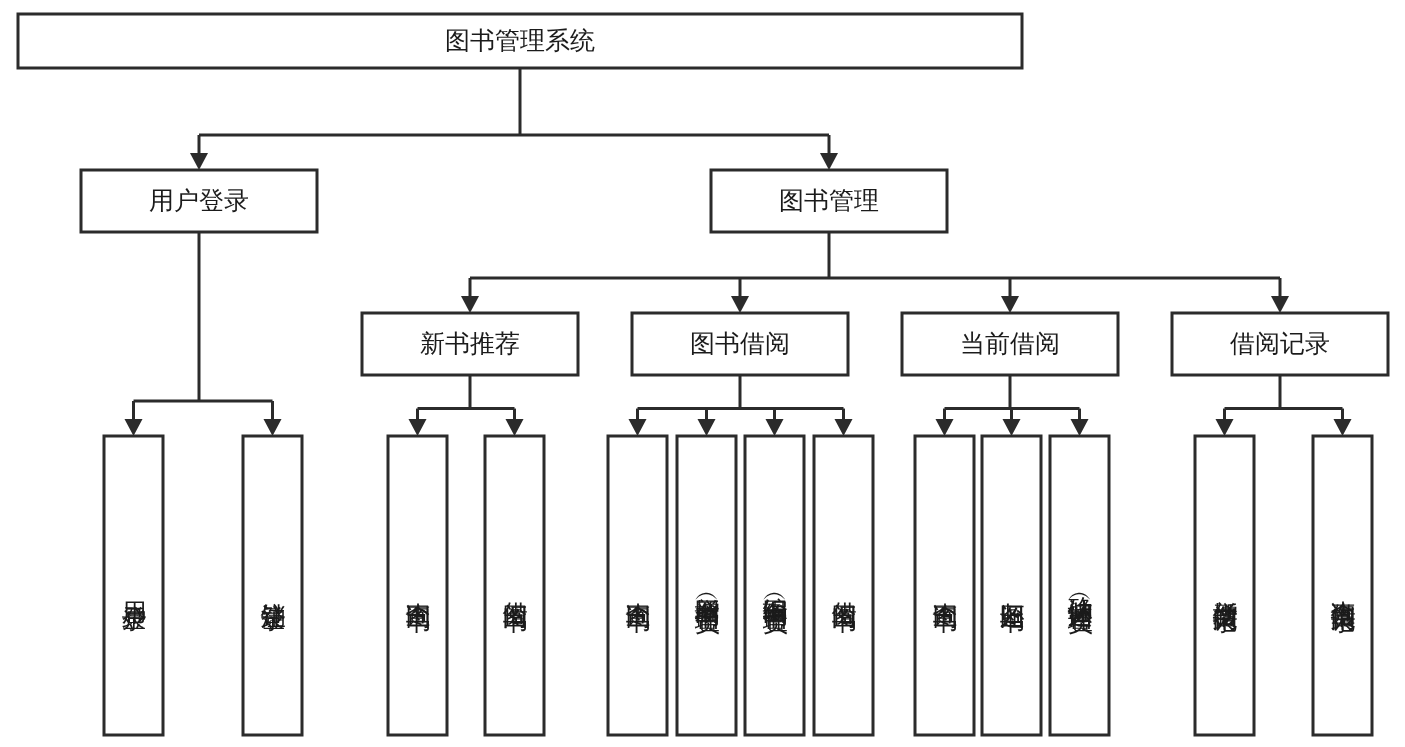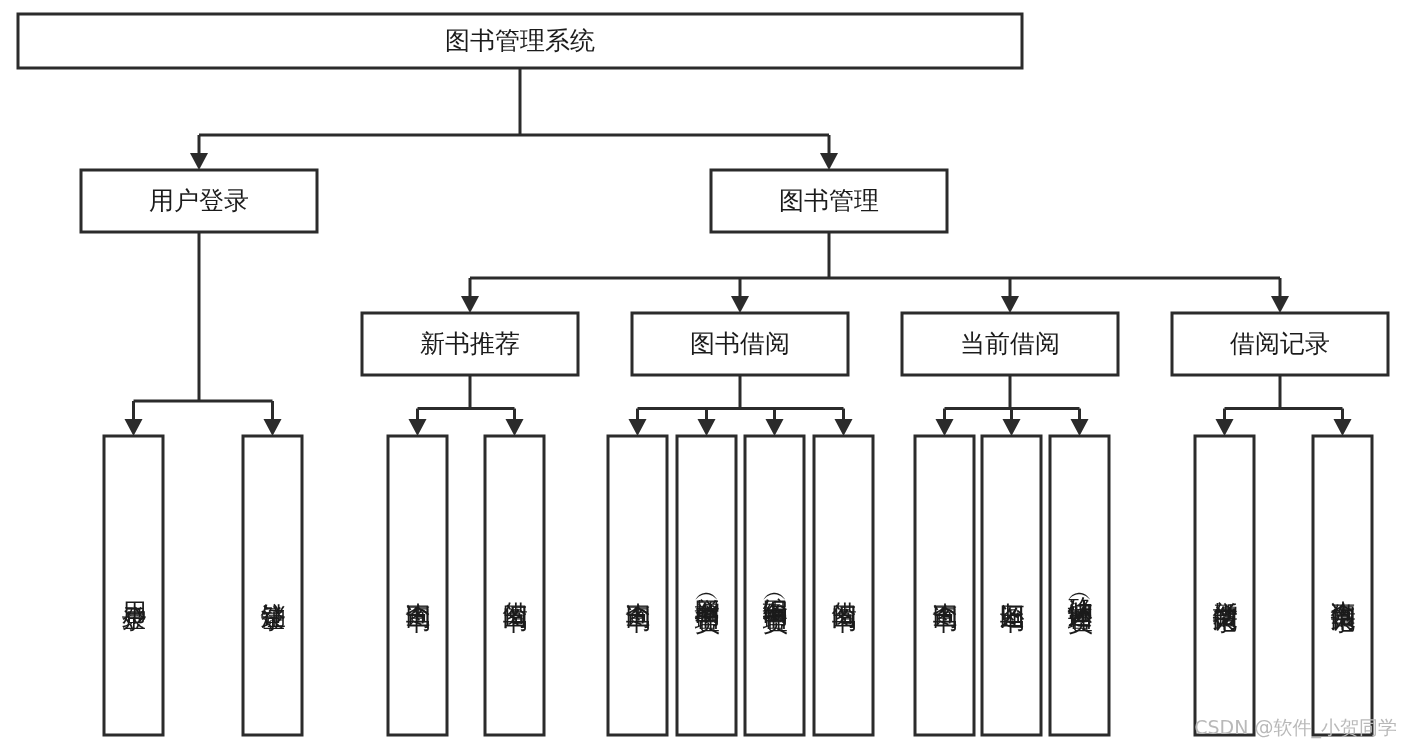--- a/index.html
+++ b/index.html
@@ -183,14 +183,13 @@
       <div class="vtext" style="left: 677px; top: 436px; width: 59px; height: 299px;">新增图书（管理员）</div>
       <div class="vtext" style="left: 745px; top: 436px; width: 59px; height: 299px;">编辑图书（管理员）</div>
       <div class="vtext" style="left: 814px; top: 436px; width: 59px; height: 299px;">借阅图书</div>
       <div class="vtext" style="left: 915px; top: 436px; width: 59px; height: 299px;">查询图书</div>
       <div class="vtext" style="left: 982px; top: 436px; width: 59px; height: 299px;">归还图书</div>
       <div class="vtext" style="left: 1050px; top: 436px; width: 59px; height: 299px;">确认归还（管理员）</div>
       <div class="vtext" style="left: 1195px; top: 436px; width: 59px; height: 299px;">新增借阅记录</div>
       <div class="vtext" style="left: 1313px; top: 436px; width: 59px; height: 299px;">查询借阅记录</div>
     </div>
 
-  <div class="watermark">CSDN @软件_小贺同学</div>
 </div>
 
 </body></html>

